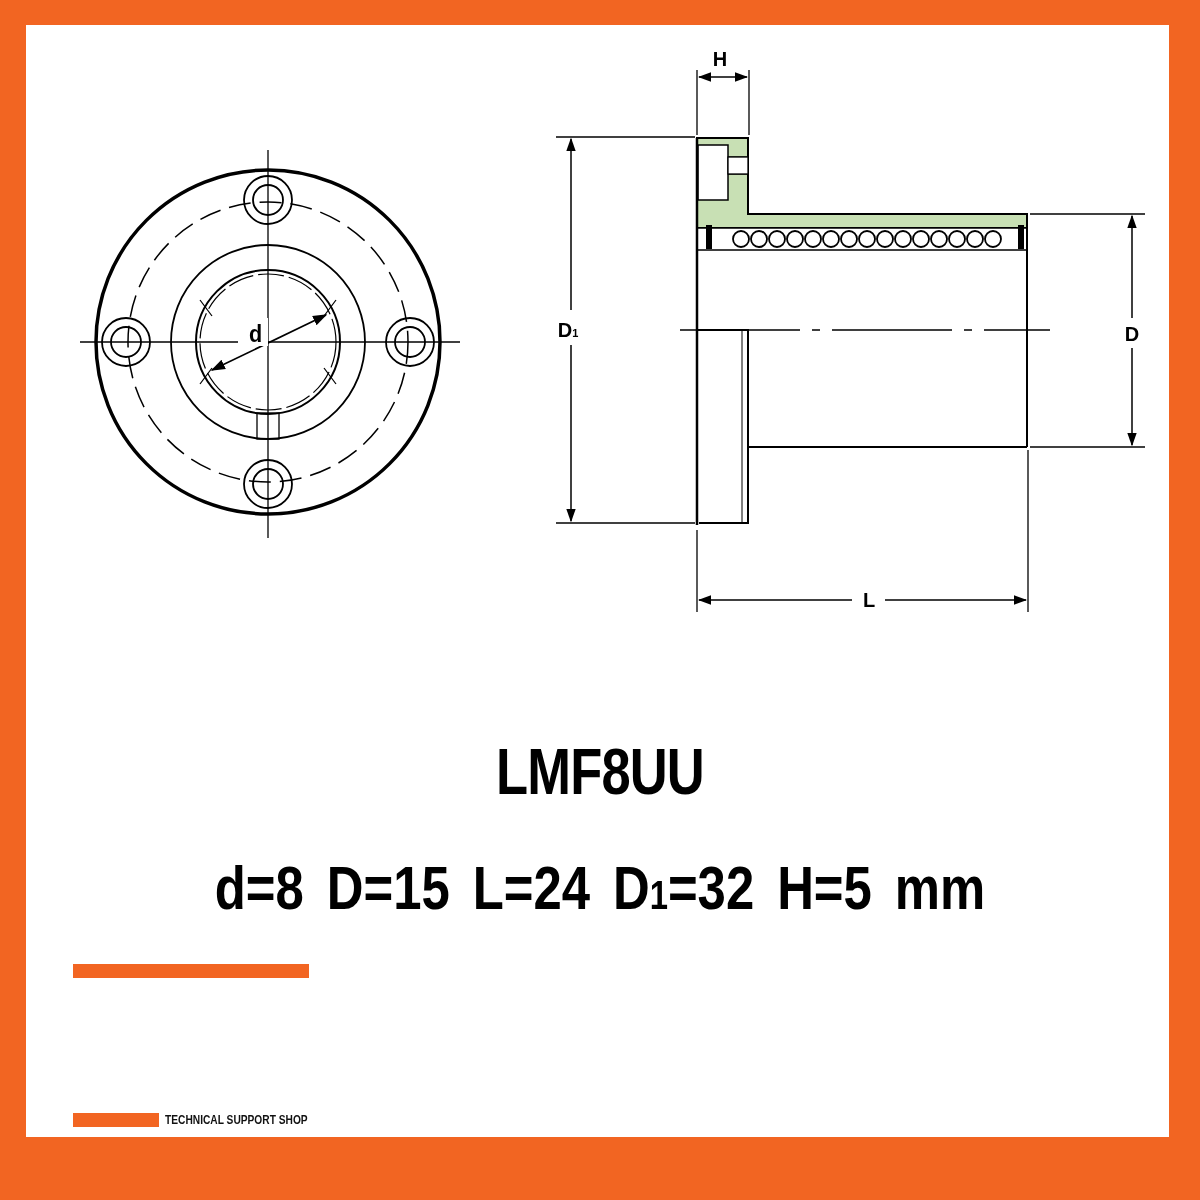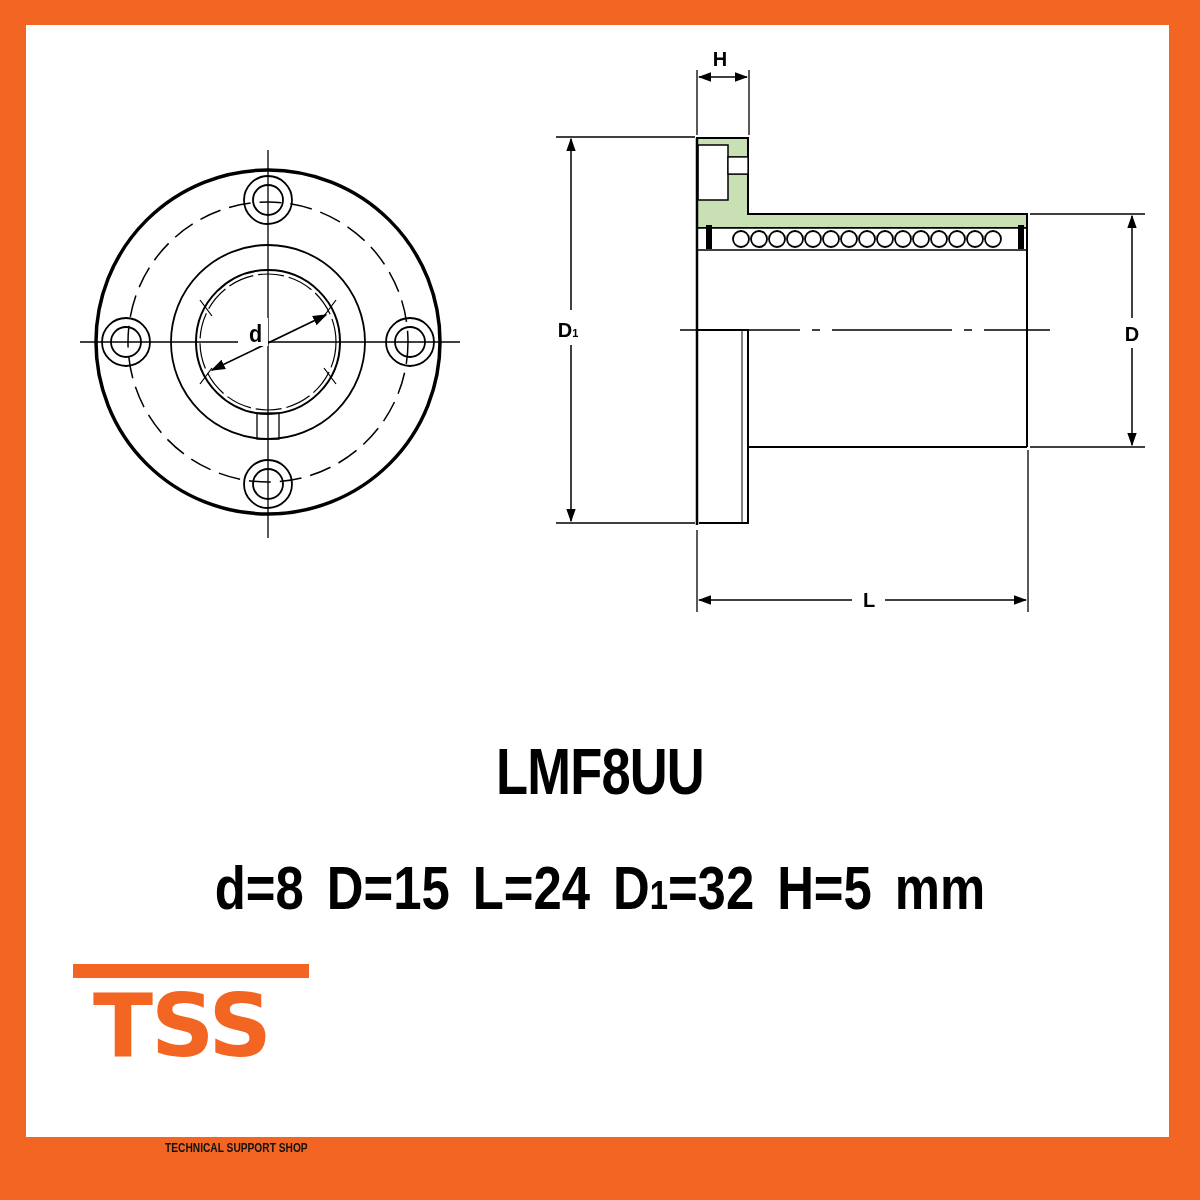--- a/index.html
+++ b/index.html
@@ -11,21 +11,21 @@
     transform: scaleX(0.82); transform-origin: 600px 0; letter-spacing: -1px; }
   .spec-line { position: absolute; left: 0; width: 1200px; top: 852px; text-align: center;
     font-family: "Liberation Sans", sans-serif; font-weight: bold; font-size: 62px; color: #000;
     transform: scaleX(0.82); transform-origin: 600px 0; white-space: pre; }
   .spec-line .spec { margin: 0 14px; }
   .spec-line sub { font-size: 40px; vertical-align: baseline; }
   .logo { position: absolute; left: 73px; top: 964px; width: 240px; height: 130px; }
   .logo-bar-top { position: absolute; left: 0; top: 0; width: 236px; height: 14px; background: #F26522; }
   .logo-text { position: absolute; left: 20px; top: 22px; font-family: "DejaVu Sans", sans-serif;
     font-weight: bold; font-size: 88px; line-height: 80px; color: #F26522; letter-spacing: -2px; }
-  .logo-tagline-row { position: absolute; left: 73px; top: 1140px; height: 16px; display: flex; align-items: center; }
+  .logo-tagline-row { position: absolute; left: 73px; top: 1112px; height: 16px; display: flex; align-items: center; }
   .logo-tagline-bar { width: 86px; height: 14px; background: #F26522; margin-right: 6px; }
   .logo-tagline { font-family: "Liberation Sans", sans-serif; font-weight: bold; font-size: 12px;
     color: #111; transform: scaleX(0.85); transform-origin: 0 50%; white-space: nowrap; }
   .dim-label { font-family: "Liberation Sans", sans-serif; font-weight: bold; }
 </style>
 </head>
 <body>
 
 <div class="panel"></div>
 
@@ -138,18 +138,17 @@
   <text x="1132" y="341" text-anchor="middle" font-size="20" class="dim-label" fill="#000">D</text>
   <text x="869" y="607" text-anchor="middle" font-size="20" class="dim-label" fill="#000">L</text>
 </svg>
 
 <div class="model-title">LMF8UU</div>
 
 <div class="spec-line"><span class="spec">d=8</span><span class="spec">D=15</span><span class="spec">L=24</span><span class="spec"><span>D</span><sub>1</sub><span>=32</span></span><span class="spec">H=5</span><span class="spec">mm</span></div>
 
 <div class="logo">
   <div class="logo-bar-top"></div>
-  <div class="logo-text">TSS</div>
 </div>
 <div class="logo-tagline-row">
   <div class="logo-tagline-bar"></div>
   <div class="logo-tagline">TECHNICAL SUPPORT SHOP</div>
 </div>
 
 </body></html>

